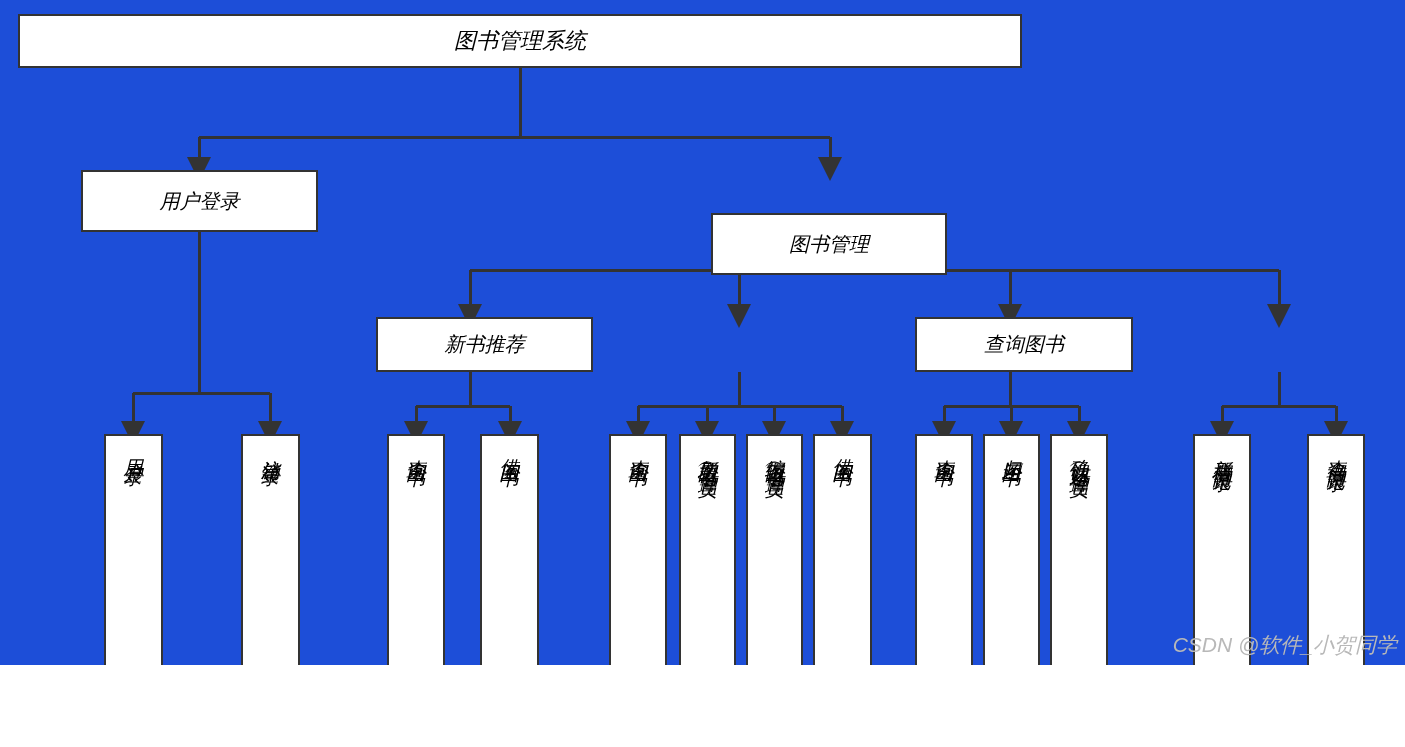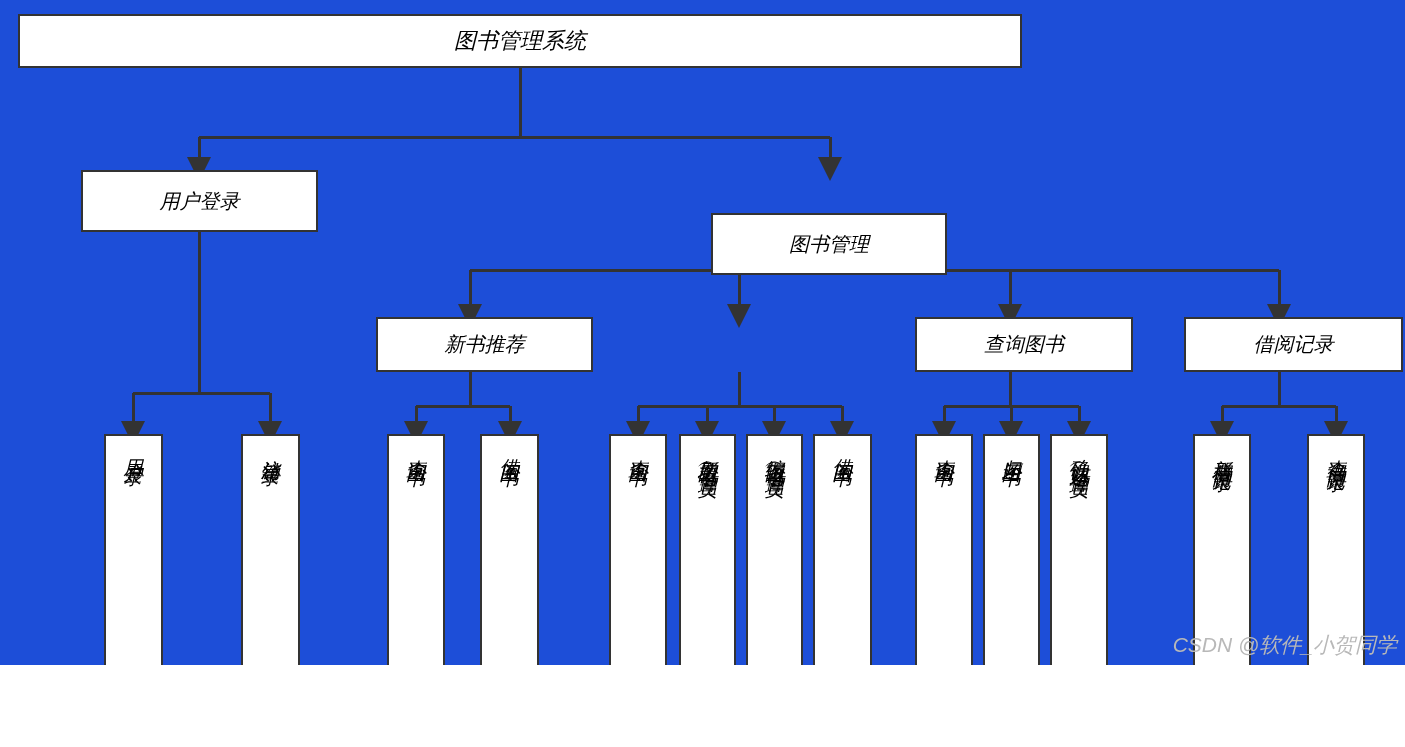--- a/index.html
+++ b/index.html
@@ -135,23 +135,20 @@
   <div class="node lvl2" style="left: 711px; top: 168px; width: 236px; height: 62px; margin-top: 45px;">
     <span>图书管理</span>
   </div>
 
   <div class="node lvl3" style="left: 362px; top: 317px; width: 217px; height: 55px;">
     <span>新书推荐</span>
   </div>
   <div class="node lvl3" style="left: 901px; top: 317px; width: 218px; height: 55px;">
     <span>查询图书</span>
   </div>
-  <div class="node lvl3" style="left: 1170px; top: 317px; width: 219px; height: 55px;">
-    <span>借阅记录</span>
-  </div>
 
   <div class="node leaf" style="left: 104px; top: 434px; width: 59px; height: 300px;">
     <span class="vtext">用户登录</span>
   </div>
   <div class="node leaf" style="left: 241px; top: 434px; width: 59px; height: 300px;">
     <span class="vtext">注销登录</span>
   </div>
   <div class="node leaf" style="left: 387px; top: 434px; width: 58px; height: 300px;">
     <span class="vtext">查询图书</span>
   </div>

